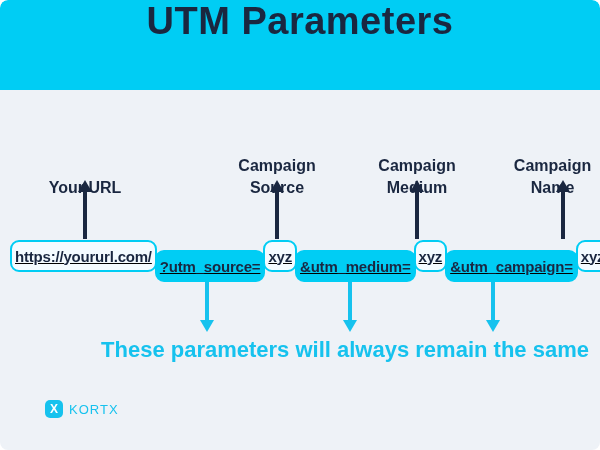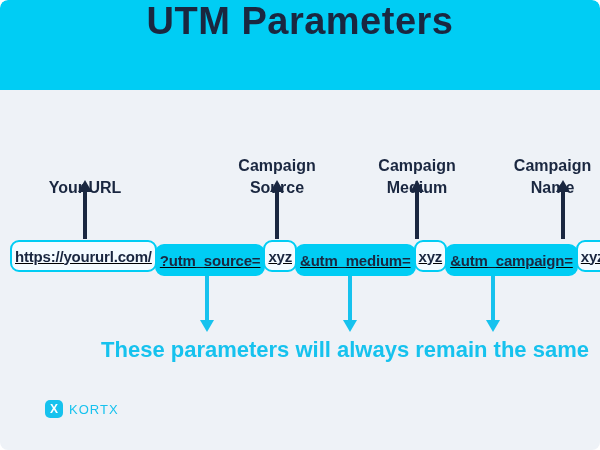--- a/index.html
+++ b/index.html
@@ -63,21 +63,21 @@
     font-size:15px;font-weight:700;letter-spacing:-.2px;color:var(--navy);
     border-radius:9px;
   }
   .seg.plain{
     background:var(--seg-light);
     border:2px solid var(--cyan);
   }
   .seg.hl{
     background:var(--cyan);
     border:2px solid var(--cyan);
-    margin:4px -2px;
+    margin:10px -2px;
     z-index:1;
   }
   
   .arrow-down{position:absolute;width:14px;top:272px;}
   .arrow-down .shaft{width:4px;height:48px;background:var(--cyan-deep);margin:0 auto;}
   .arrow-down .head{
     width:0;height:0;margin:0 auto;
     border-left:7px solid transparent;border-right:7px solid transparent;
     border-top:12px solid var(--cyan-deep);
   }

